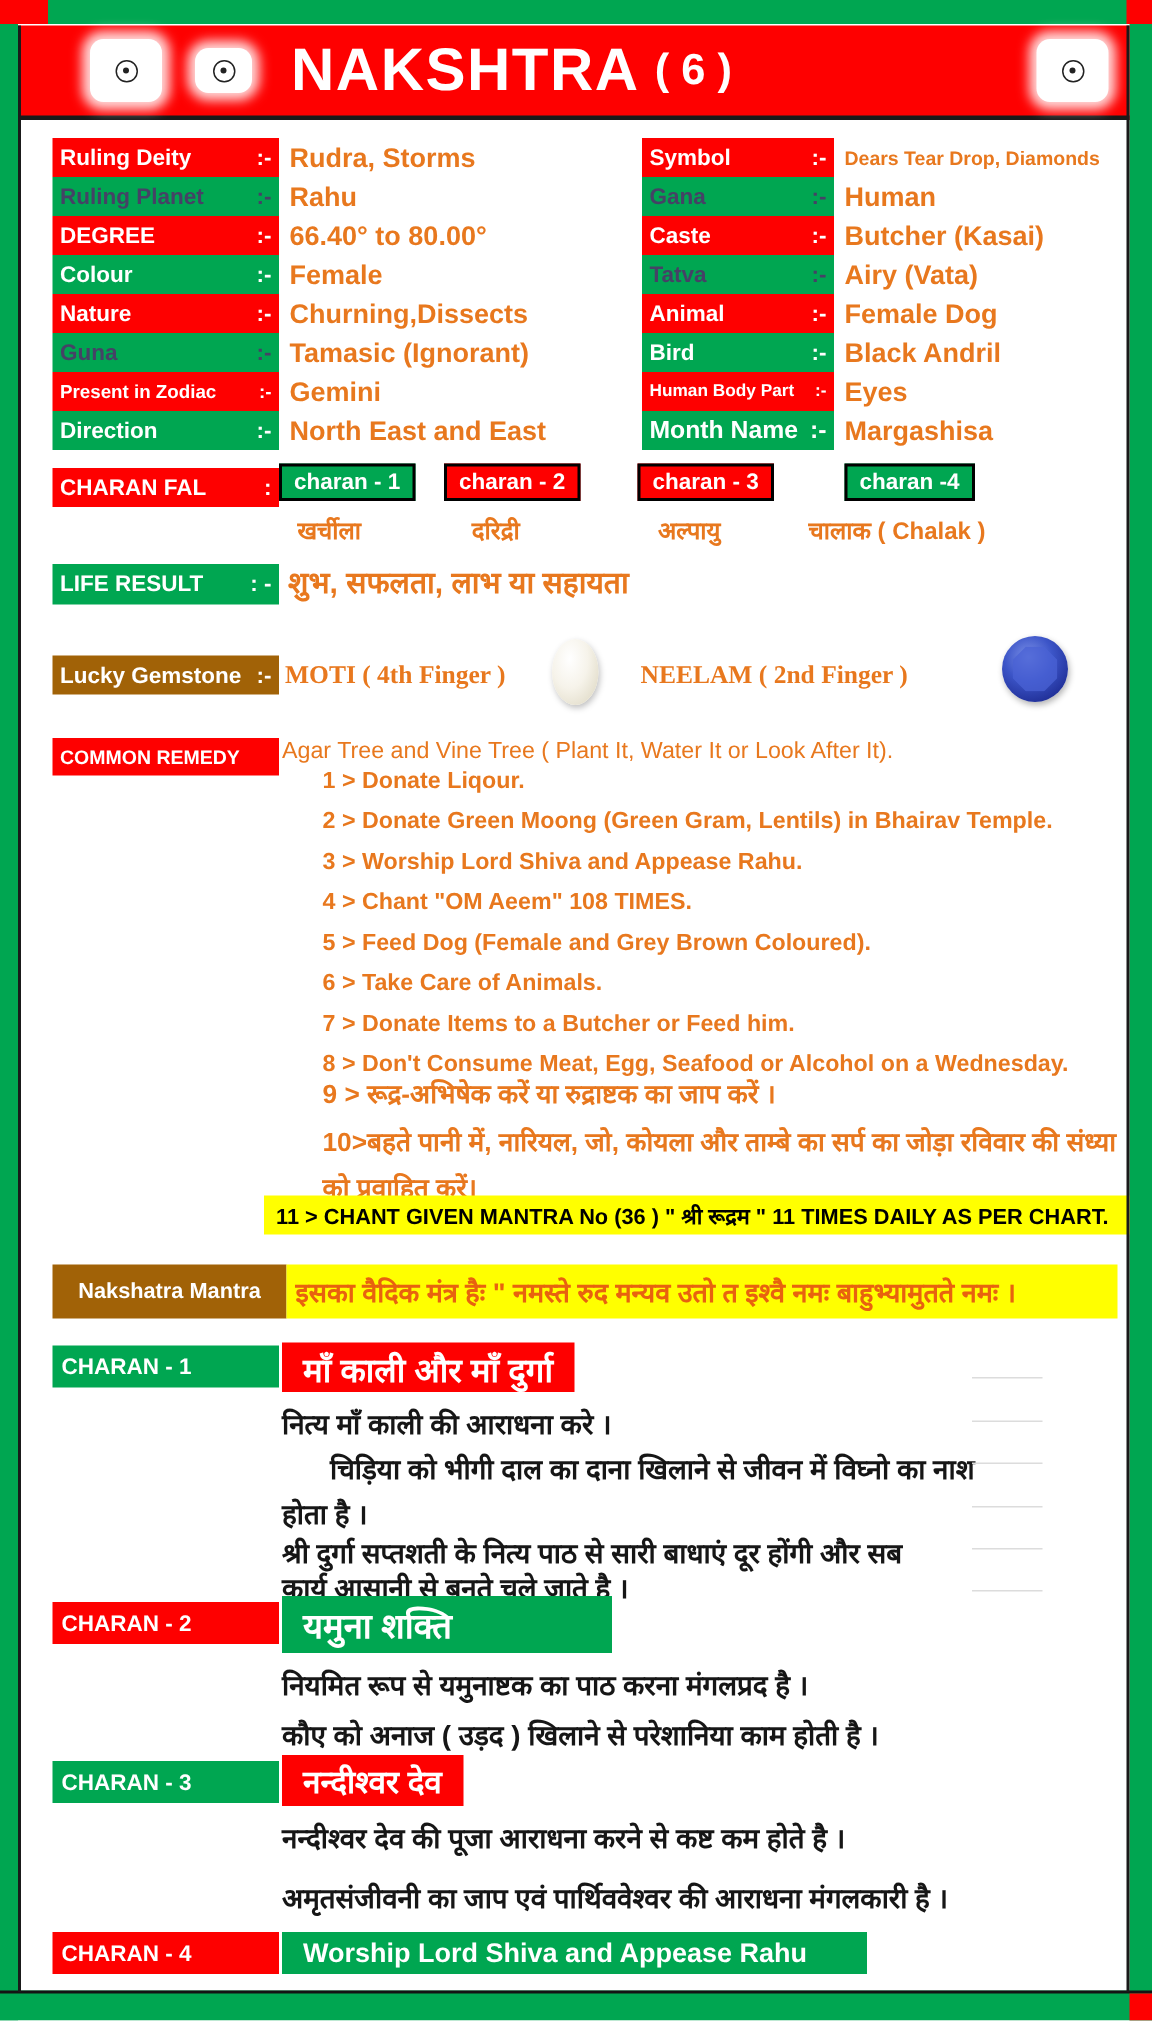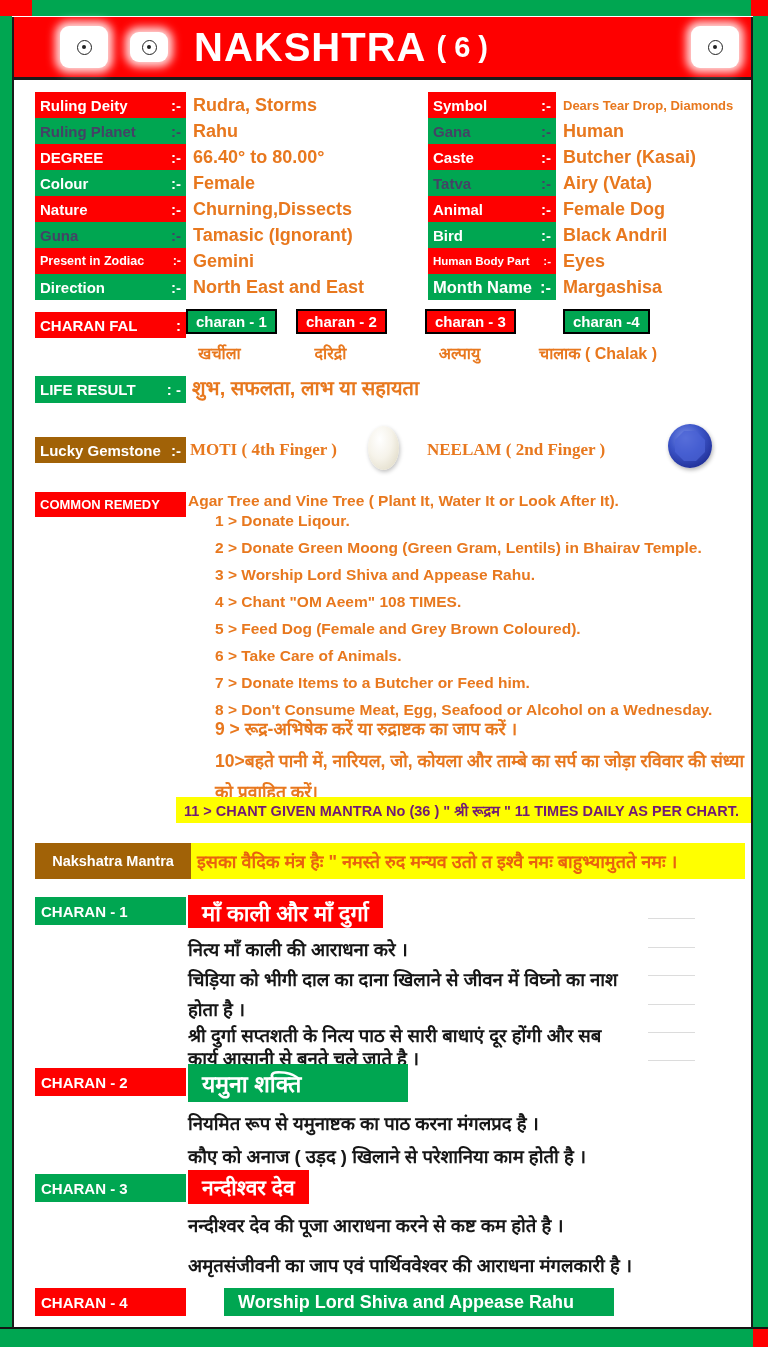--- a/index.html
+++ b/index.html
@@ -61,26 +61,26 @@
   .pearl{position:absolute;left:368px;top:426px;width:31px;height:44px;border-radius:50%;
     background:radial-gradient(ellipse at 38% 30%,#ffffff 0%,#f6f3ea 45%,#e4dfcd 80%,#cfc8b2 100%);
     box-shadow:1px 2px 4px rgba(0,0,0,.25);}
   .sapphire{position:absolute;left:668px;top:424px;width:44px;height:44px;border-radius:50%;
     background:radial-gradient(circle at 40% 32%,#7d92e8 0%,#3c55c8 40%,#23339c 75%,#16226e 100%);
     box-shadow:1px 2px 4px rgba(0,0,0,.3);}
   .sapphire::after{content:"";position:absolute;left:7px;top:7px;width:30px;height:30px;background:#4a61d4;opacity:.75;
     clip-path:polygon(30% 0,70% 0,100% 30%,100% 70%,70% 100%,30% 100%,0 70%,0 30%);}
   
   .remedy-label{position:absolute;left:35px;top:492px;width:151px;height:25px;font-size:13px;}
-  .remedy-intro{position:absolute;left:188px;top:492px;color:#e8781e;font-weight:bold;font-size:15.5px;white-space:nowrap;}
+  .remedy-intro{position:absolute;left:188px;top:492px;color:#e8781e;font-weight:normal;font-size:15.5px;white-space:nowrap;}
   .ritem{position:absolute;left:215px;color:#e8781e;font-weight:bold;font-size:15.5px;white-space:nowrap;}
   .ritem.hindi{font-size:17.5px;}
   .ritem.wrap{white-space:normal;width:545px;line-height:31px;}
   .yellow-row{position:absolute;left:176px;top:797px;width:577px;height:26px;background:#ffff00;
-    color:#701a75;font-weight:bold;font-size:14.5px;display:flex;align-items:center;padding-left:8px;box-sizing:border-box;white-space:nowrap;}
+    color:#000000;font-weight:bold;font-size:14.5px;display:flex;align-items:center;padding-left:8px;box-sizing:border-box;white-space:nowrap;}
   
   .mantra-label{position:absolute;left:35px;top:843px;width:156px;height:36px;display:flex;align-items:center;justify-content:center;
     color:#fff;font-weight:bold;font-size:14.5px;}
   .mantra-band{position:absolute;left:191px;top:843px;width:554px;height:36px;background:#ffff00;
     display:flex;align-items:center;padding-left:6px;box-sizing:border-box;
     color:#e8620f;font-weight:bold;font-size:18px;white-space:nowrap;}
   
   .ch-label{position:absolute;left:35px;width:151px;height:28px;display:flex;align-items:center;
     padding-left:6px;box-sizing:border-box;color:#fff;font-weight:bold;font-size:15px;}
   .ch-title{position:absolute;left:188px;color:#fff;font-weight:bold;display:flex;align-items:center;
@@ -273,21 +273,21 @@
 <div class="ritem hindi" style="top:716px;">9 &gt; रूद्र-अभिषेक करें या रुद्राष्टक का जाप करें ।</div>
 <div class="ritem hindi wrap" style="top:746px;">10&gt;बहते पानी में, नारियल, जो, कोयला और ताम्बे का सर्प का जोड़ा रविवार की संध्या को प्रवाहित करें।</div>
 <div class="yellow-row">11 &gt; CHANT GIVEN MANTRA No  (36 )  " श्री रूद्रम " 11 TIMES DAILY AS PER CHART.</div>
 
 <div class="mantra-label bg-blue">Nakshatra Mantra</div>
 <div class="mantra-band">इसका वैदिक मंत्र हैः " नमस्ते रुद मन्यव उतो त इश्वै नमः बाहुभ्यामुतते नमः ।</div>
 
 <div class="ch-label bg-green" style="top:897px;">CHARAN - 1</div>
 <div class="ch-title bg-red" style="top:895px;height:33px;font-size:22px;">माँ काली और माँ दुर्गा</div>
 <div class="ch-line" style="top:936px;">नित्य माँ काली की आराधना करे ।</div>
-<div class="ch-line" style="top:966px;">चिड़िया को भीगी दाल का दाना खिलाने से जीवन में विघ्नो का नाश</div>
+<div class="ch-line" style="top:966px;margin-left:32px;">चिड़िया को भीगी दाल का दाना खिलाने से जीवन में विघ्नो का नाश</div>
 <div class="ch-line" style="top:996px;">होता है ।</div>
 <div class="ch-line" style="top:1022px;">श्री दुर्गा सप्तशती के नित्य पाठ से सारी बाधाएं दूर होंगी और सब</div>
 <div class="ch-line" style="top:1045px;">कार्य आसानी से बनते चले जाते है ।</div>
 <div class="dash" style="top:918px;"></div>
 <div class="dash" style="top:947px;"></div>
 <div class="dash" style="top:975px;"></div>
 <div class="dash" style="top:1004px;"></div>
 <div class="dash" style="top:1032px;"></div>
 <div class="dash" style="top:1060px;"></div>
 
@@ -295,16 +295,16 @@
 <div class="ch-title bg-green" style="top:1064px;height:38px;font-size:23px;width:220px;box-sizing:border-box;">यमुना शक्ति</div>
 <div class="ch-line" style="top:1110px;">नियमित रूप से यमुनाष्टक का पाठ करना मंगलप्रद है ।</div>
 <div class="ch-line" style="top:1143px;">कौए को अनाज ( उड़द ) खिलाने से परेशानिया काम होती है ।</div>
 
 <div class="ch-label bg-green" style="top:1174px;">CHARAN - 3</div>
 <div class="ch-title bg-red" style="top:1170px;height:34px;font-size:21px;">नन्दीश्वर देव</div>
 <div class="ch-line" style="top:1212px;">नन्दीश्वर देव की पूजा आराधना करने से कष्ट कम होते है ।</div>
 <div class="ch-line" style="top:1252px;">अमृतसंजीवनी का जाप एवं पार्थिववेश्वर की आराधना मंगलकारी है ।</div>
 
 <div class="ch-label bg-red" style="top:1288px;">CHARAN - 4</div>
-<div class="ch-title bg-green" style="top:1288px;height:28px;font-size:18px;width:390px;box-sizing:border-box;margin-left:36px;">Worship Lord Shiva and Appease Rahu</div>
+<div class="ch-title bg-green" style="top:1288px;height:28px;font-size:18px;width:390px;box-sizing:border-box;">Worship Lord Shiva and Appease Rahu</div>
 
 <div class="bottom-bar"></div>
 <div class="corner corner-br"></div>
 
 </body></html>

